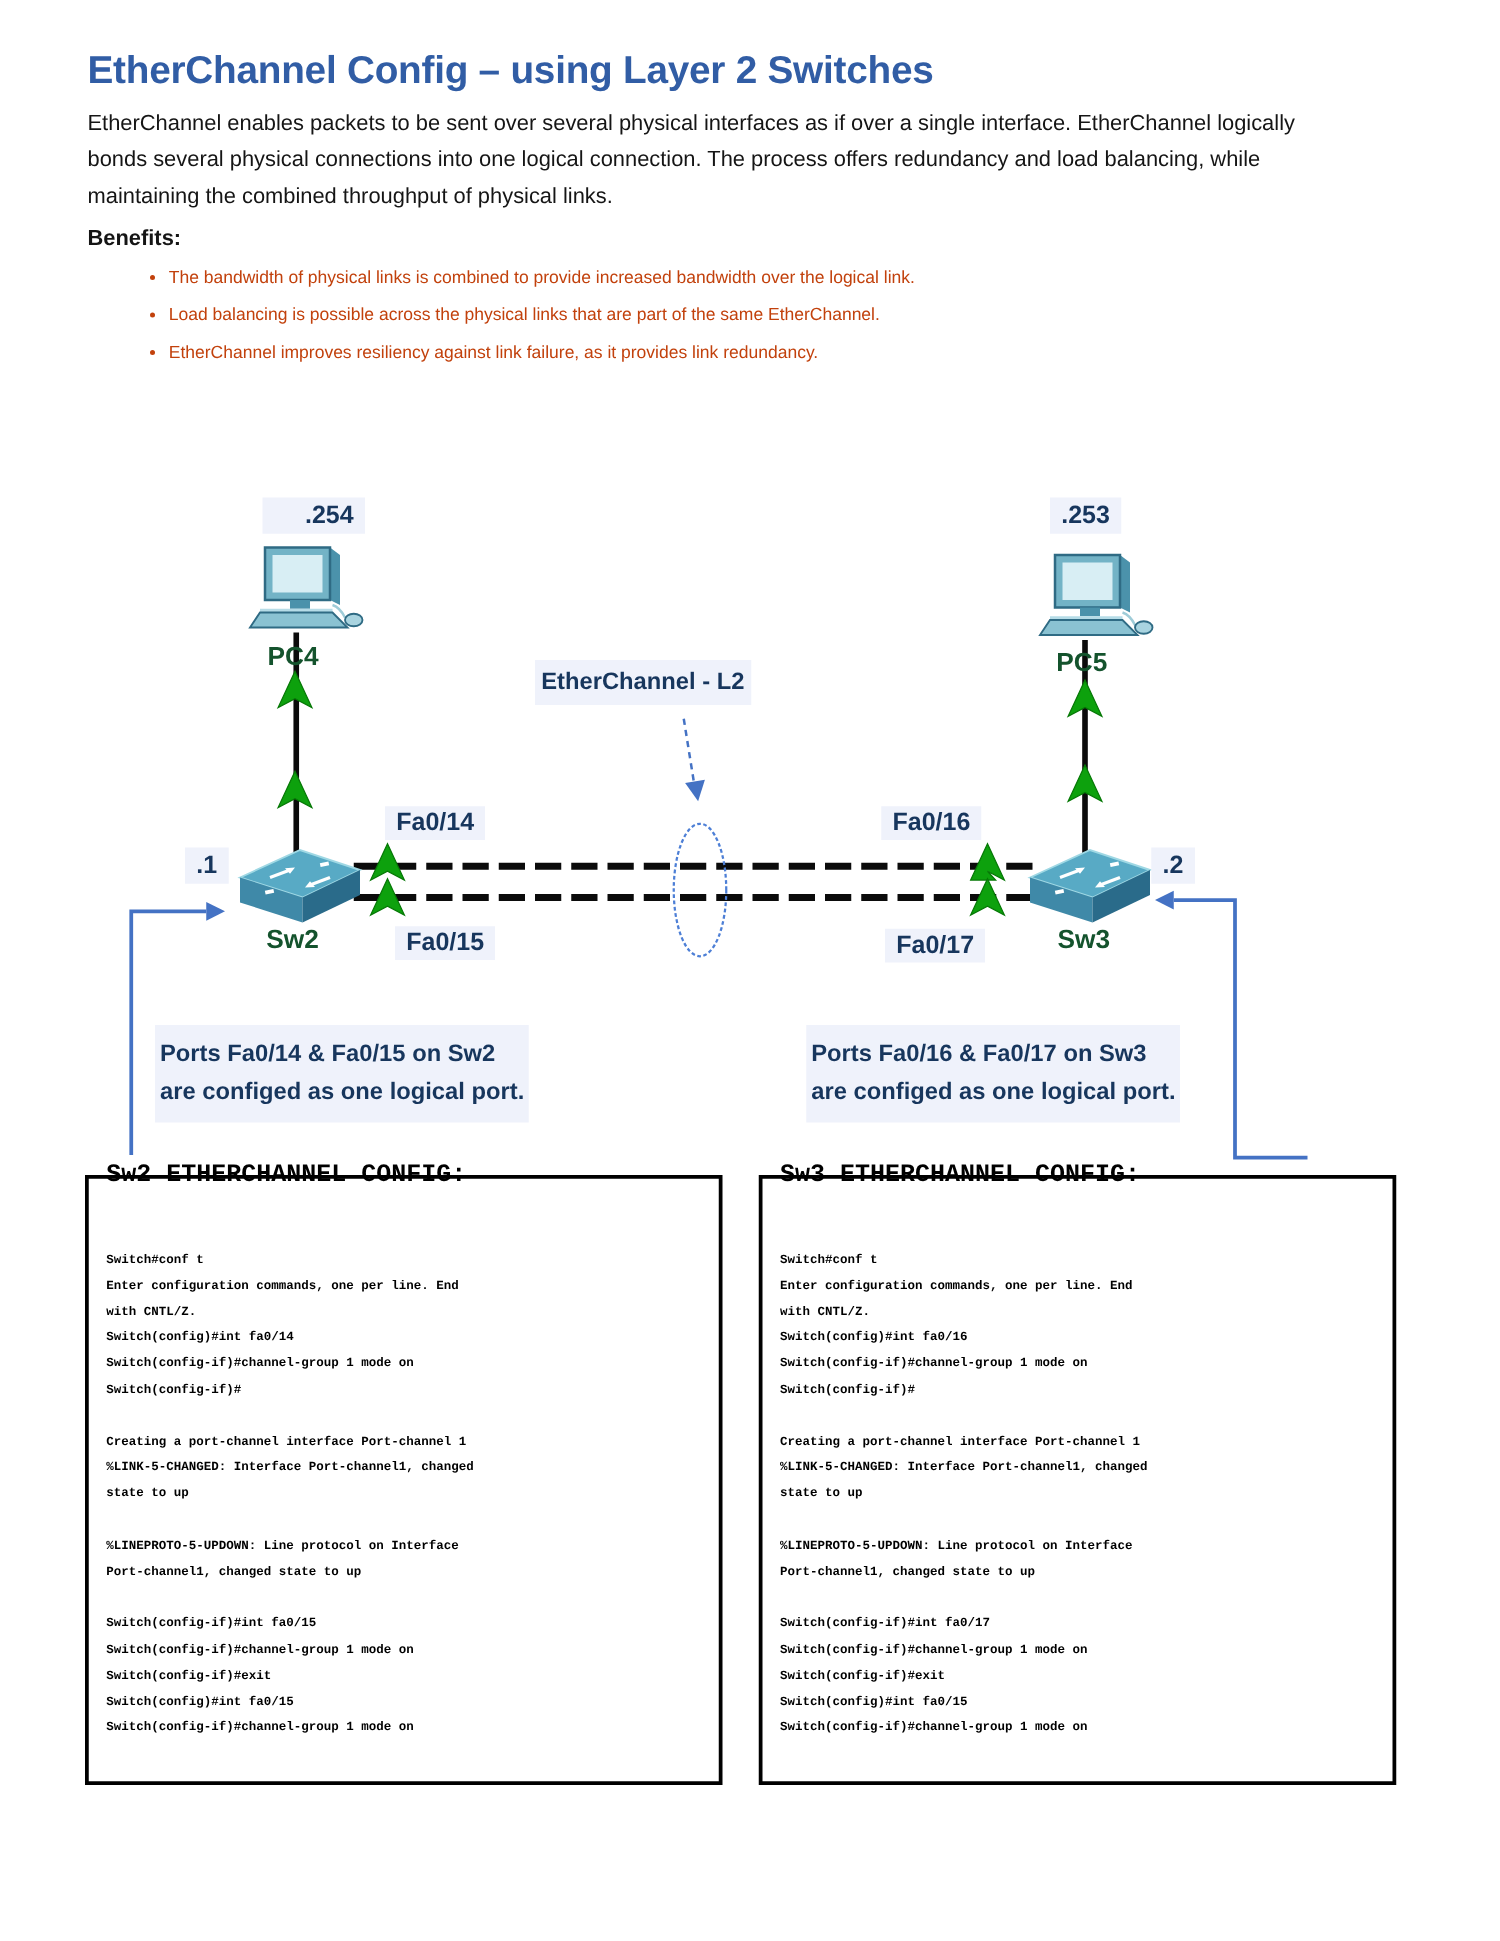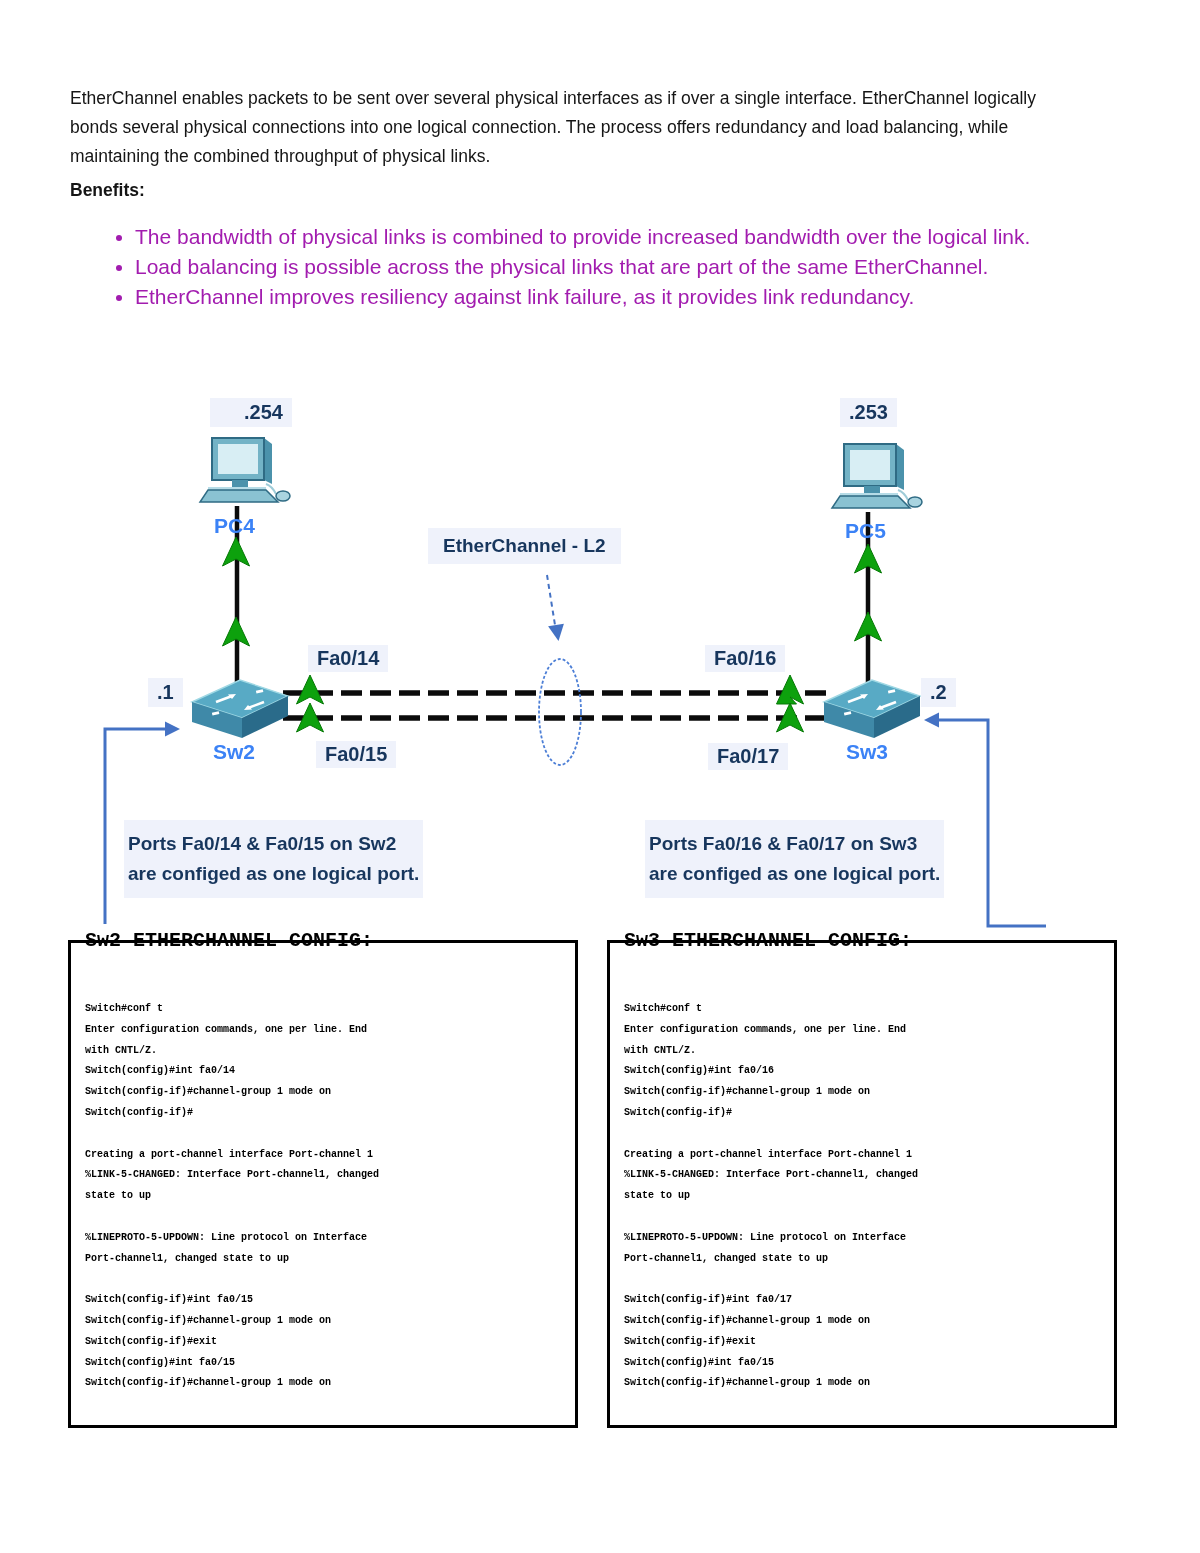--- a/index.html
+++ b/index.html
@@ -13,40 +13,40 @@
   }
   .intro {
     position:absolute; left:70px; top:84px; width:1015px; margin:0;
     font-size:17.5px; line-height:29px; color:#151515;
   }
   .benefits-h {
     position:absolute; left:70px; top:180px; margin:0;
     font-size:17.5px; font-weight:700; color:#151515;
   }
   .benefits {
-    position:absolute; left:70px; top:222px; margin:0; padding-left:65px;
-    font-size:21px; color:#a21caf;
+    position:absolute; left:70px; top:206px; margin:0; padding-left:65px;
+    font-size:14px; color:#c2410c;
   }
   .benefits li { line-height:30px; }
 
   svg.overlay { position:absolute; left:0; top:0; z-index:1; }
   .dev-icon { position:absolute; z-index:2; }
 
   .tag {
     position:absolute; z-index:3; background:#EFF2FB; color:#17365D;
     font-weight:700; white-space:nowrap;
   }
   .ip-tag   { font-size:20px; padding:3px 9px; }
   .port-tag { font-size:20px; padding:2px 9px; }
   .dev-name {
-    position:absolute; z-index:3; background:transparent; color:#3b82f6;
+    position:absolute; z-index:3; background:transparent; color:#14532d;
     font-weight:700; font-size:21px; white-space:nowrap;
   }
   .note     { font-size:20px; line-height:28px; white-space:pre-line; padding:7px 13px; }
-  .ec-label { font-size:19px; padding:7px 15px; }
+  .ec-label { font-size:19px; padding:7px 5px; }
   .callout  { font-size:19px; line-height:30px; white-space:pre-line; padding:9px 4px; }
 
   .term {
     position:absolute; top:940px; width:510px; height:488px; z-index:2;
     border:3px solid #000; background:#fff; box-sizing:border-box;
   }
   .term-sw2 { left:68px; }
   .term-sw3 { left:607px; }
   .term-title {
     position:absolute; left:14px; top:-14px; white-space:nowrap;
@@ -56,20 +56,21 @@
     position:absolute; left:14px; top:56px; white-space:pre;
     font-family:"Liberation Mono", monospace; font-size:10px; font-weight:700;
     line-height:20.8px; color:#000;
   }
 </style>
 </head>
 <body>
 
 <div class="page">
 
+  <h1 class="title">EtherChannel Config – using Layer 2 Switches</h1>
   <p class="intro">EtherChannel enables packets to be sent over several physical interfaces as if over a single interface. EtherChannel logically bonds several physical connections into one logical connection. The process offers redundancy and load balancing, while maintaining the combined throughput of physical links.</p>
   <p class="benefits-h">Benefits:</p>
   <ul class="benefits">
     <li>The bandwidth of physical links is combined to provide increased bandwidth over the logical link.</li>
     <li>Load balancing is possible across the physical links that are part of the same EtherChannel.</li>
     <li>EtherChannel improves resiliency against link failure, as it provides link redundancy.</li>
   </ul>
 
   <svg class="overlay" width="1200" height="1553" viewBox="0 0 1200 1553">
 

